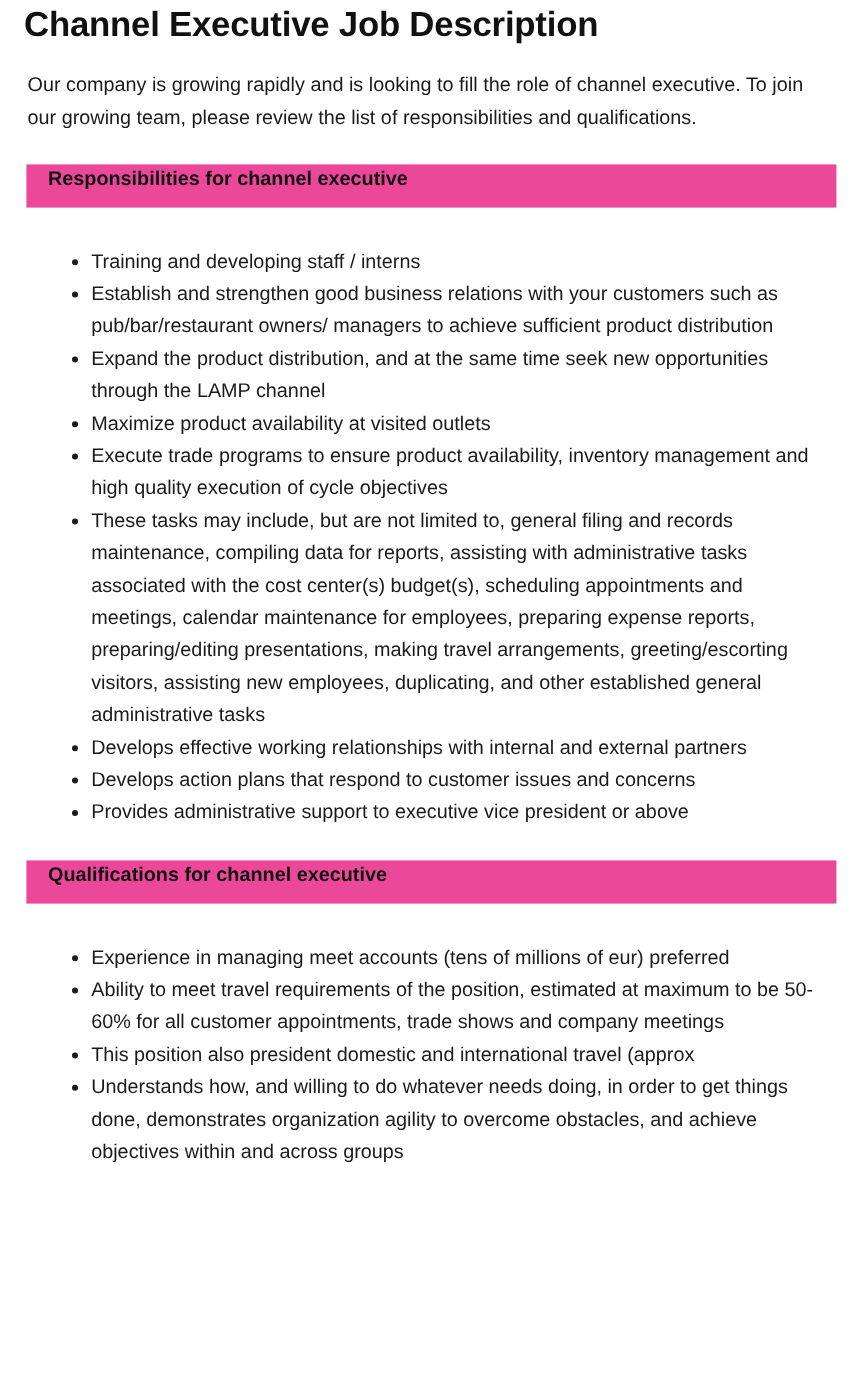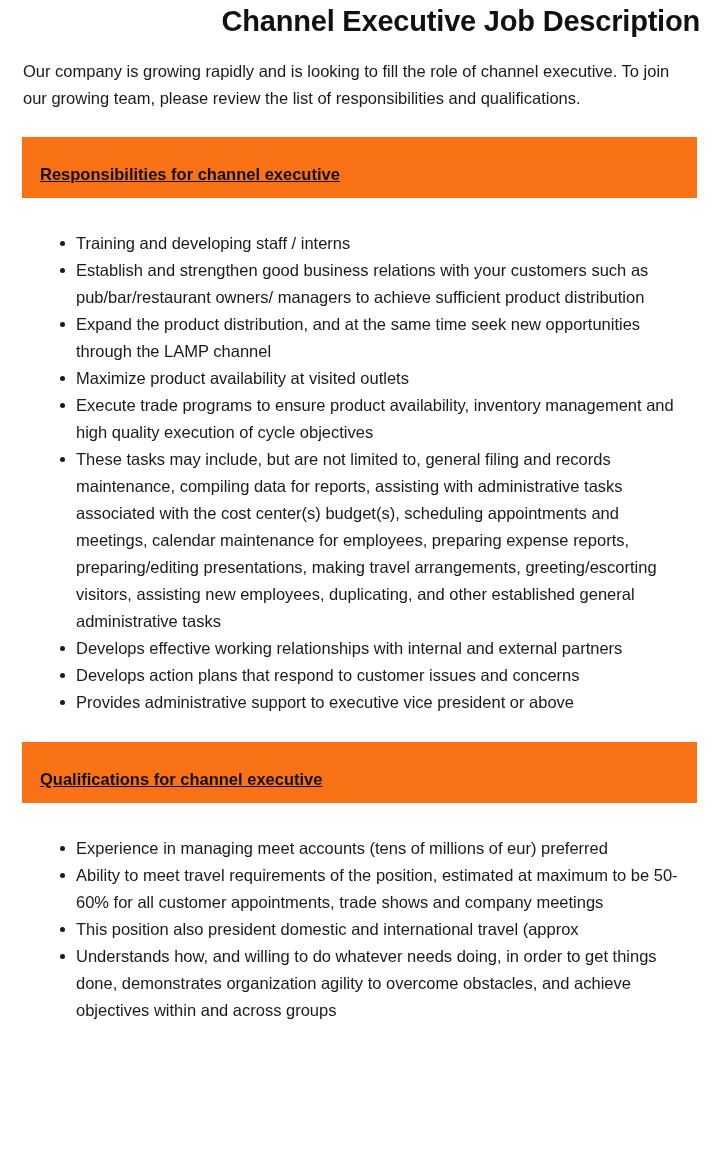--- a/index.html
+++ b/index.html
@@ -16,47 +16,46 @@
     -webkit-font-smoothing: antialiased;
   }
   .page {
     width: 720px;
     box-sizing: border-box;
     padding: 0;
   }
   .doc-title {
     font-size: 29px;
     font-weight: bold;
-    text-align: right;
+    text-align: left;
     letter-spacing: -0.2px;
     color: #111111;
     margin: 0;
     padding: 2px 20px 0 20px;
     line-height: 38px;
   }
   .intro {
     margin: 0;
     padding: 18px 23px 0 23px;
     font-size: 16.5px;
     line-height: 27px;
     color: #1a1a1a;
     max-width: 690px;
   }
   .section {
     margin: 0;
   }
   .section-header {
-    background: #f97316;
+    background: #ec4899;
     margin: 25px 23px 0 22px;
-    padding: 27px 0 14px 18px;
+    padding: 2px 0 14px 18px;
     font-size: 16.5px;
     font-weight: bold;
     color: #111111;
     line-height: 20px;
-    text-decoration: underline;
   }
   .section-header.qualifications {
     margin-top: 26px;
   }
   ul.bullets {
     list-style: none;
     margin: 16px;
     padding: 16px 22px 0 44px;
   }
   ul.bullets li {

